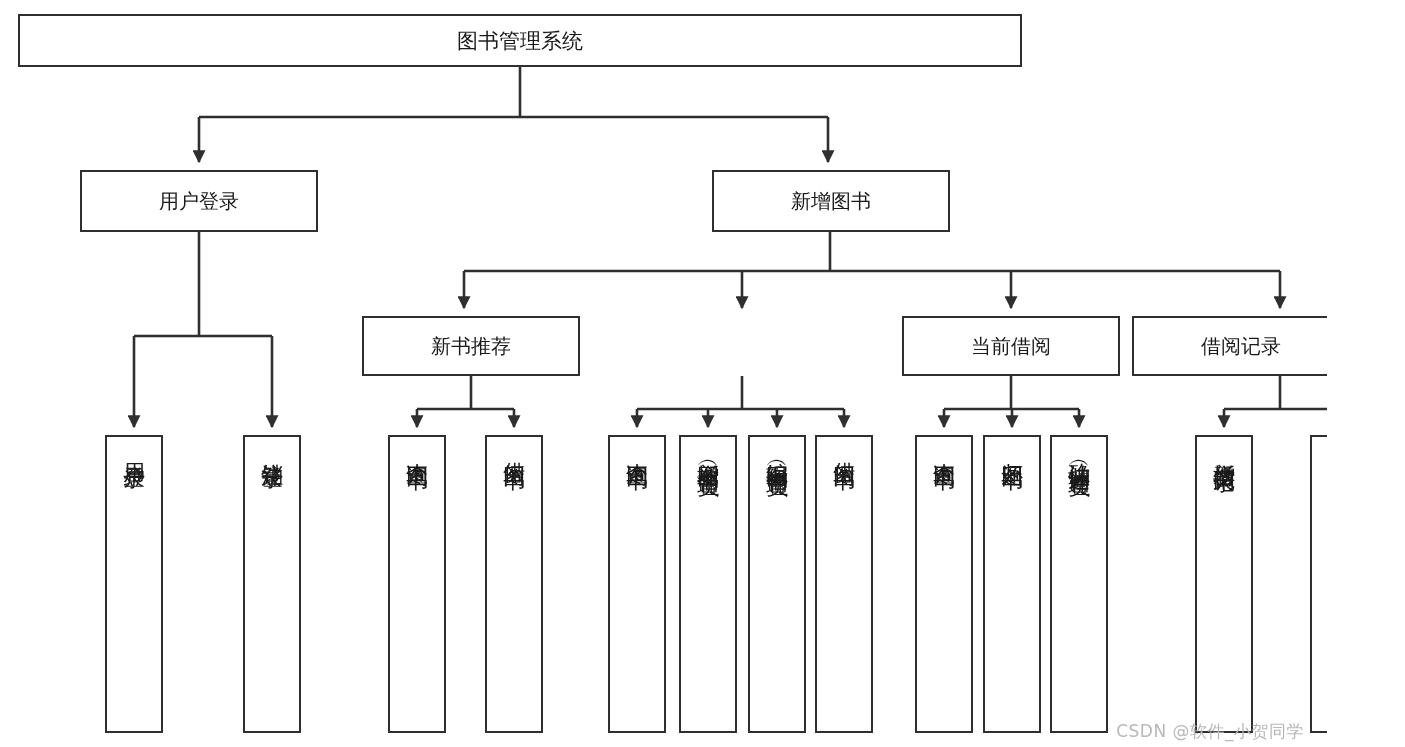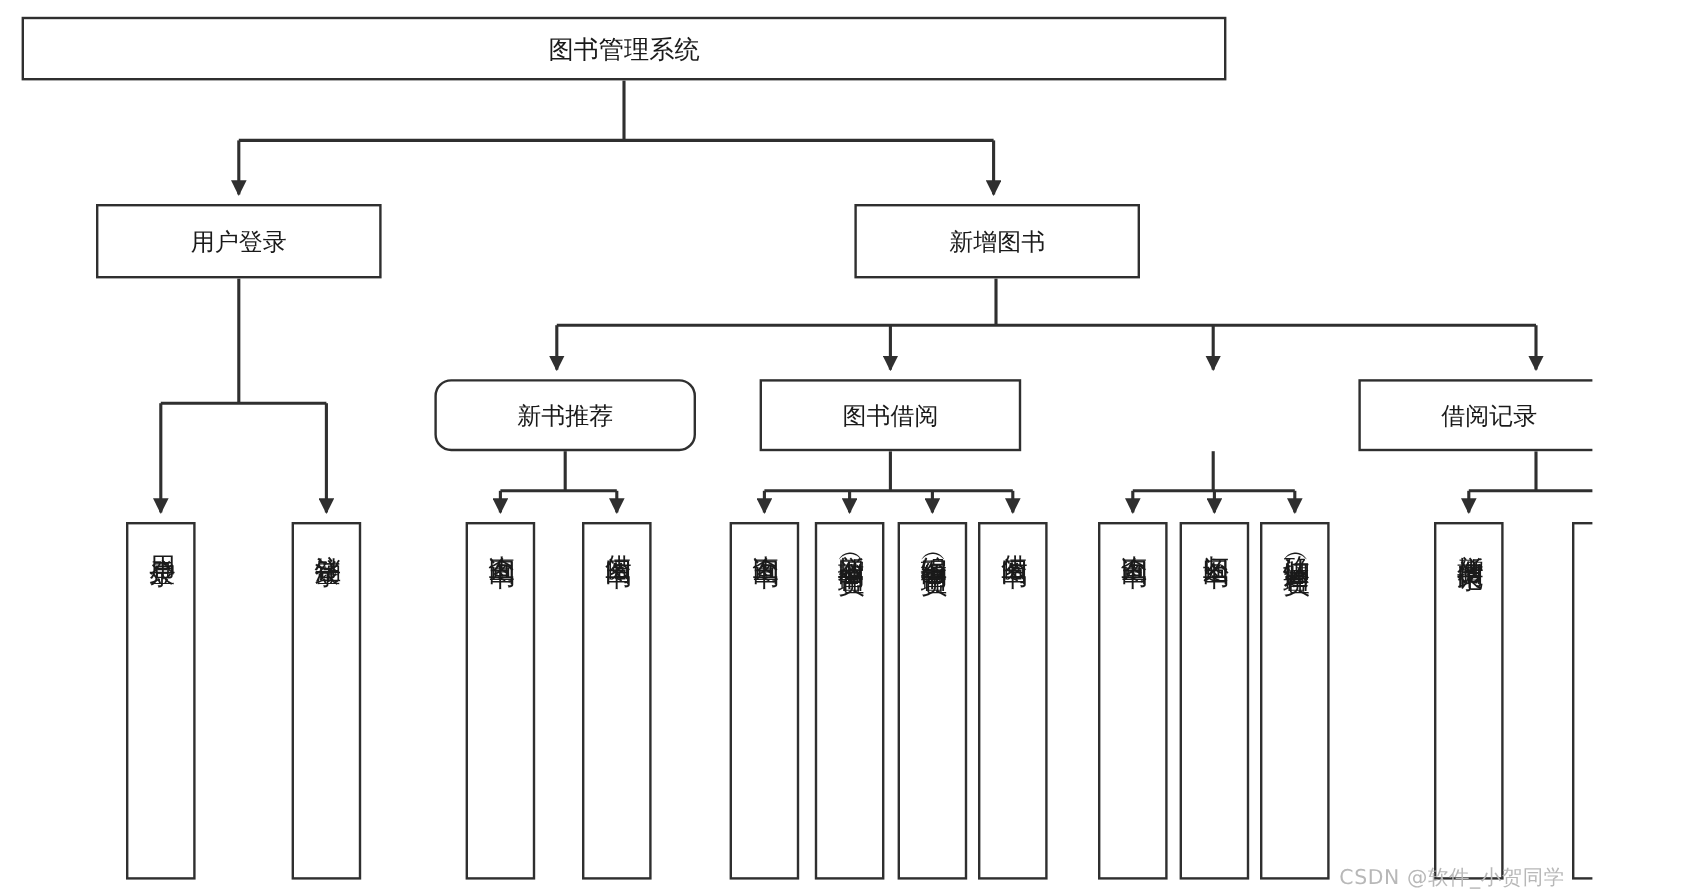--- a/index.html
+++ b/index.html
@@ -49,21 +49,21 @@
     font-size: 20px;
   }
   .node.lvl1.n-user   { left: 80px;  width: 238px; }
   .node.lvl1.n-book   { left: 712px; width: 238px; }
   .node.lvl2 {
     top: 316px;
     height: 60px;
     width: 218px;
     font-size: 20px;
   }
-  .node.lvl2.c0 { left: 362px; border-radius: 14px; }
+  .node.lvl2.c0 { left: 362px; }
   .node.lvl2.c1 { left: 633px; }
   .node.lvl2.c2 { left: 902px; }
   .node.lvl2.c3 { left: 1132px; }
   .node.leaf {
     top: 435px;
     height: 298px;
     width: 58px;
     padding: 8px 0;
     align-items: flex-start;
     justify-content: center;
@@ -149,22 +149,22 @@
   <div class="node lvl1 n-user">
     <span>用户登录</span>
   </div>
   <div class="node lvl1 n-book">
     <span>新增图书</span>
   </div>
 
   <div class="node lvl2 c0">
     <span>新书推荐</span>
   </div>
-  <div class="node lvl2 c1">
-    <span>图书借阅</span>
+  <div class="node lvl2 c2">
+    <span>当前借阅</span>
   </div>
   <div class="node lvl2 c3">
     <span>借阅记录</span>
   </div>
 
   <div class="node leaf" style="left:105px">
     <span class="leaf-text">用户登录</span>
   </div>
   <div class="node leaf" style="left:243px">
     <span class="leaf-text">注销登录</span>

